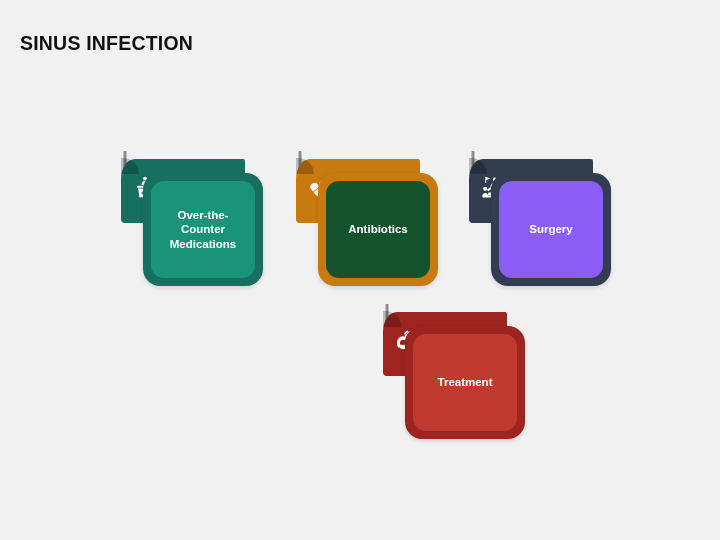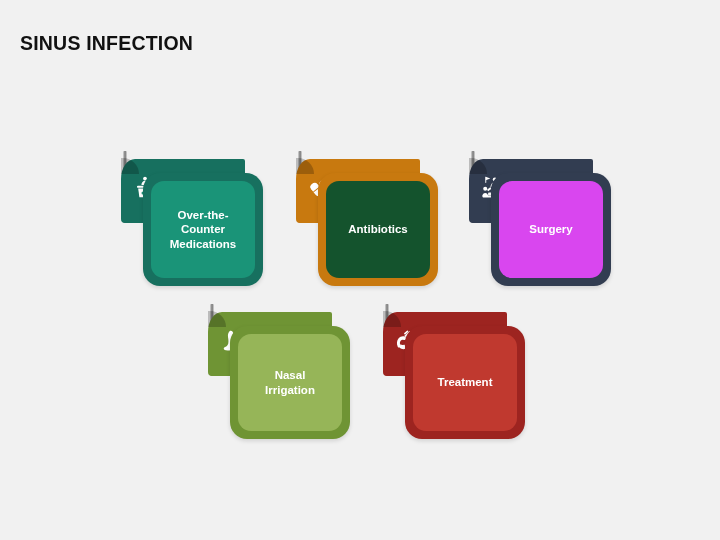--- a/index.html
+++ b/index.html
@@ -223,42 +223,22 @@
       <circle cx="6.2" cy="16.4" r="2.4"></circle>
       <path d="M2.6 25.6c0-2.5 1.6-4.3 3.6-4.3s3.6 1.8 3.6 4.3z"></path>
       <rect x="3.2" y="24.2" width="25.4" height="2.6" rx="1"></rect>
       <rect x="9.6" y="20.8" width="12.2" height="3.6" rx="1"></rect>
       <rect x="22.6" y="19.2" width="6.2" height="5.2" rx="1"></rect>
       <path d="M6.8 2.2l5.4 1.9-5.4 2z"></path>
       <rect x="6.3" y="2" width="1.1" height="7.4" rx="0.5"></rect>
     </svg>
         </div>
         <div class="card-outer" style="background: rgb(50, 61, 81);"></div>
-        <div class="card-inner" style="background: #d946ef;">
+        <div class="card-inner" style="background: #8b5cf6;">
           <div class="card-label" style="color: rgb(255, 255, 255);">Surgery</div>
-        </div>
-      </div>
-      <div class="node" style="left: 200px; top: 287px;">
-        <div class="pole"></div>
-        <div class="banner" style="background: rgb(111, 148, 52);"></div>
-        <div class="icon-slot">
-    <svg viewBox="0 0 32 32" width="27" height="27" fill="#ffffff">
-      <path d="M13.9 3.4c1.9 0 3.1 1.7 3.1 4.1 0 2.5-.5 4-.5 6.1 0
-               1.7.9 2.5 2.3 3.1.9.4 1.1 1.6.1 2-1 .4-1.4.9-1.4 1.9 0
-               1.6-.1 3-1.3 4.2-1.4 1.4-3.6 1.8-6 1.8-2.8 0-4.6-1-4.6-2.3
-               0-1.2 1.1-1.6 2.4-2.2 2.1-1 3.2-2.7 3.2-6.1 0-3-.6-4.5-.6-6.4
-               0-3.1 1.4-6.2 3.3-6.2z"></path>
-      <path d="M19.4 14.6l8.4-5.3" stroke="#ffffff" stroke-width="1.5" fill="none" stroke-linecap="round"></path>
-      <path d="M26.8 7.6l2.5-1.6.9 1.6-2.5 1.6z"></path>
-    </svg>
-        </div>
-        <div class="card-outer" style="background: rgb(111, 148, 52);"></div>
-        <div class="card-inner" style="background: rgb(150, 181, 88);">
-          <div class="card-label" style="color: rgb(255, 255, 255);">Nasal
-Irrigation</div>
         </div>
       </div>
       <div class="node" style="left: 375px; top: 287px;">
         <div class="pole"></div>
         <div class="banner" style="background: rgb(157, 36, 32);"></div>
         <div class="icon-slot">
     <svg viewBox="0 0 32 32" width="26" height="26" fill="#ffffff">
       <path d="M4.4 22.4c-1.3-3.1-1-6.9 1.1-9.4 2.2-2.6 5.5-3.3 8-2.2
                1.3.6 1.8 1.9 1.2 3-.5 1-1.7 1.3-2.8.9-1.3-.5-2.8-.1-3.7 1
                -1.1 1.3-1.2 3.4-.4 5.2.6 1.3.1 2.6-1.1 3-1.1.4-2.1-.2-2.3-1.5z"></path>

